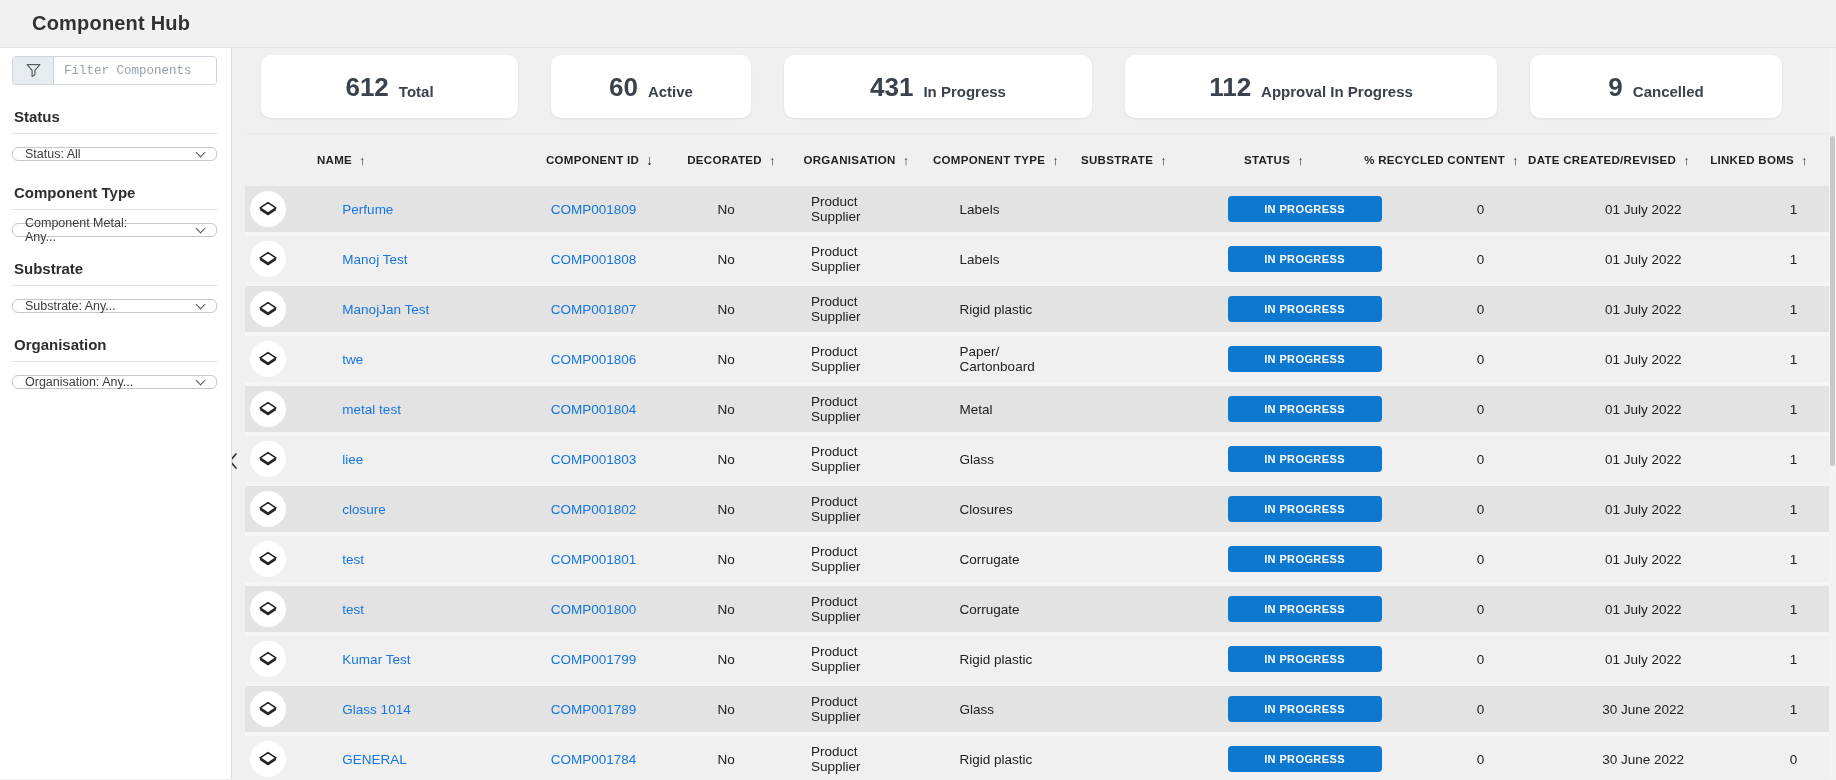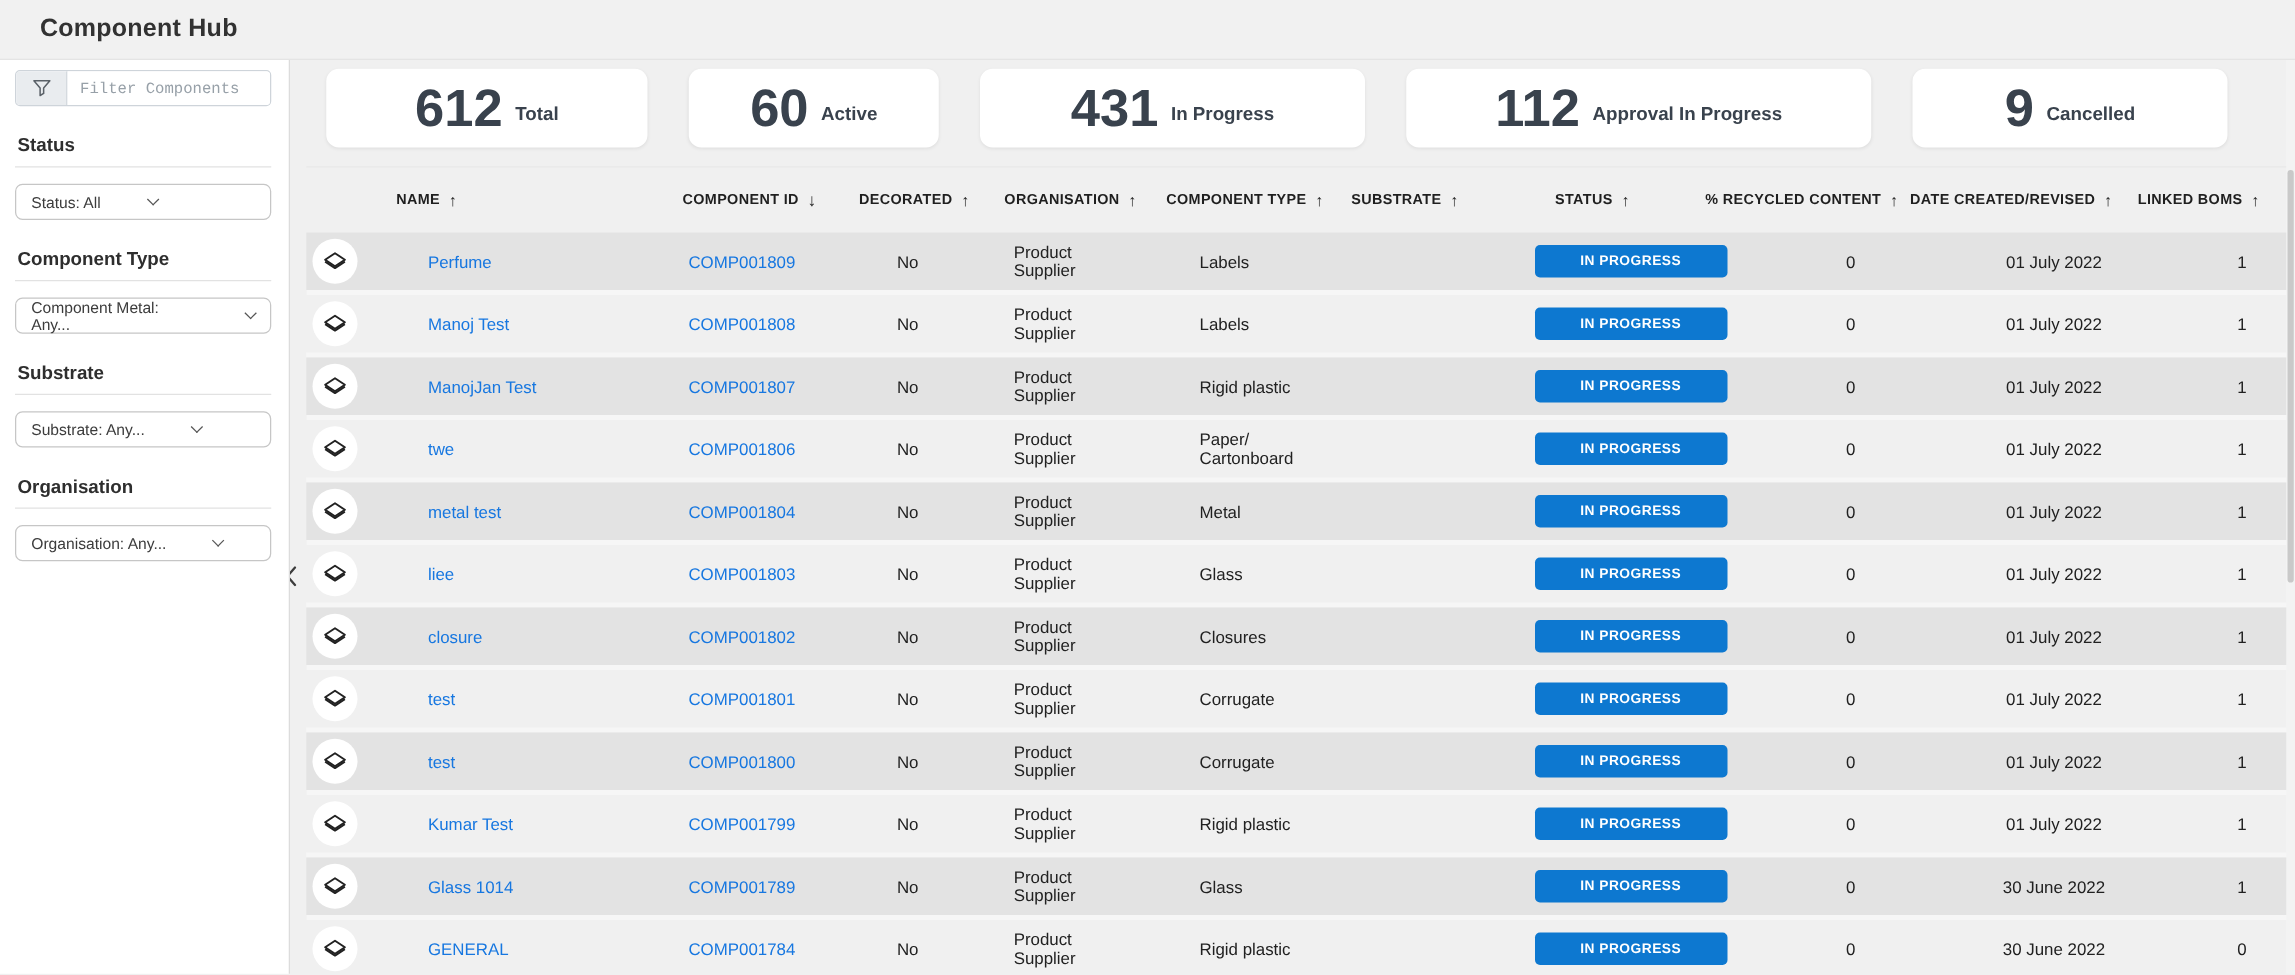--- a/index.html
+++ b/index.html
@@ -20,36 +20,36 @@
     overflow:hidden; background:#fff; }
   .filter-prepend { width:41px; background:#e9ecef; border-right:1px solid #ced4da;
     display:flex; align-items:center; justify-content:center; flex-shrink:0; }
   .filter-box input { flex:1; border:0; outline:0; font-size:12.5px; padding:0 10px;
     color:#333; min-width:0; background:#fff;
     font-family:Liberation Mono, monospace; }
   .filter-box input::placeholder { color:#97a0a8; }
   .section { margin-top:23px; }
   .sec-title { font-size:15px; font-weight:700; color:#2e2e2e; padding:0 0 8px 2px;
     border-bottom:1px solid #e2e2e2; }
-  .select { margin-top:13px; height:29px; border:1px solid #c6c6c6; border-radius:6px;
-    display:flex; align-items:center; padding:0 12px;
+  .select { margin-top:13px; height:14px; border:1px solid #c6c6c6; border-radius:6px;
+    display:flex; align-items:center; justify-content:space-between; padding:0 12px;
     font-size:12.5px; color:#3c3c3c; background:#fff; cursor:pointer;gap:38px; }
   .chev { width:7px; height:7px; border-right:1.6px solid #555; border-bottom:1.6px solid #555;
     transform:rotate(45deg); margin-top:-4px; flex-shrink:0; }
 
   
   main { flex:1; position:relative; padding:7px 0 0 13px; overflow:hidden; }
   .collapse-handle { position:absolute; left:-8px; top:400px; width:18px; height:26px;
     display:flex; align-items:center; justify-content:center; cursor:pointer; z-index:5; }
 
   .cards { display:flex; gap:33px; margin-left:16px; }
   .card { height:63px; background:#fff; border-radius:10px; flex-shrink:0;
     box-shadow:0 1px 3px rgba(0,0,0,.07); display:flex; align-items:center;
     justify-content:center; }
-  .card .num { font-size:42px; font-weight:600; color:#39424d; line-height:1; }
+  .card .num { font-size:26px; font-weight:600; color:#39424d; line-height:1; }
   .card .lbl { font-size:15px; font-weight:700; color:#39424d; margin:10px 0 0 10px; }
   .card-0{width:257px}.card-1{width:200px}.card-2{width:308px}.card-3{width:372px}.card-4{width:252px}
 
   .table { margin-top:15px; border-top:1px solid #e8e8e8; }
   .thead { display:flex; height:52px; align-items:flex-start; }
   .th { display:flex; align-items:center; font-size:11.5px; font-weight:700; color:#1f1f1f;
     letter-spacing:.3px; cursor:pointer; height:100%; }
   .arrow { margin-left:7px; font-size:13px; font-weight:400; color:#2b2b2b; }
   .arrow.active { font-weight:700; font-size:14px; }
 

